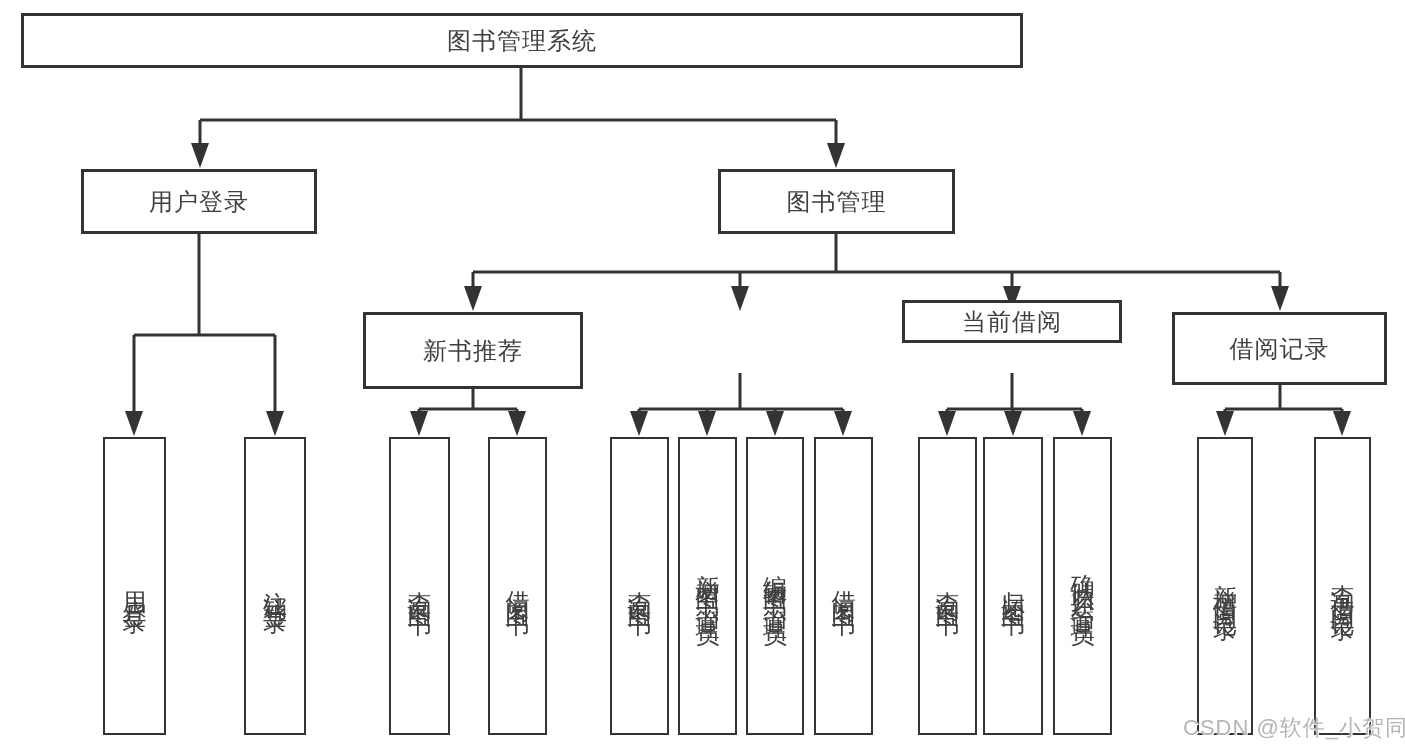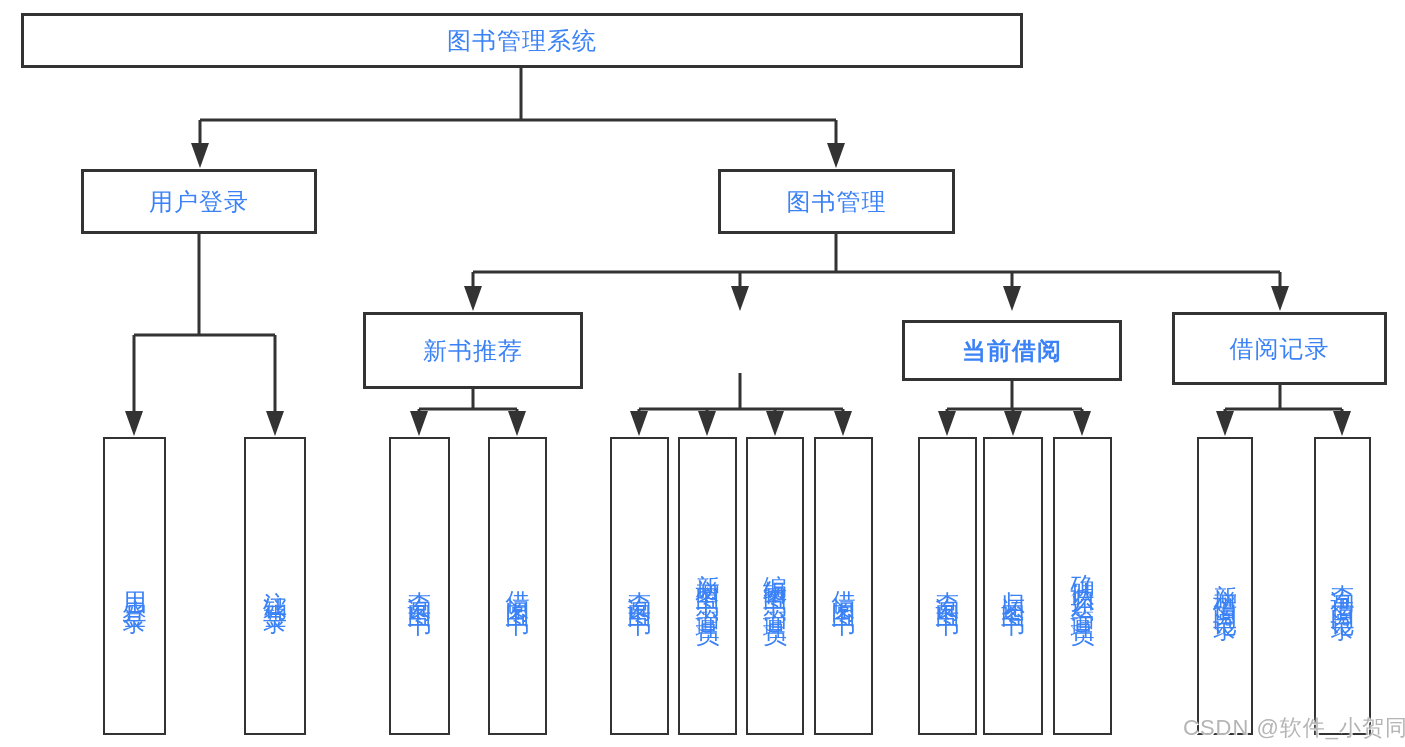--- a/index.html
+++ b/index.html
@@ -25,21 +25,21 @@
   .box {
     position: absolute;
     box-sizing: border-box;
     background: #ffffff;
     border: 3px solid #333333;
     display: flex;
     align-items: center;
     justify-content: center;
     font-size: 24px;
     letter-spacing: 1px;
-    color: #3b82f6;
+    color: #404040;
     text-align: center;
     line-height: 1;
   }
   .box.tall {
     border-width: 2.5px;
     writing-mode: vertical-rl;
     text-orientation: mixed;
     font-size: 24px;
     letter-spacing: 7px;
     line-height: 1;
@@ -93,21 +93,21 @@
       <polygon points="1342,436 1333,411 1351,411"></polygon>
     </g>
   </svg>
 
   <div class="box" style="left:21px; top:13px; width:1002px; height:55px;">图书管理系统</div>
 
   <div class="box" style="left:81px; top:169px; width:236px; height:65px;">用户登录</div>
   <div class="box" style="left:718px; top:169px; width:237px; height:65px;">图书管理</div>
 
   <div class="box" style="left:363px; top:312px; width:220px; height:77px;">新书推荐</div>
-  <div class="box" style="left:902px; top:320px; width:220px; height:61px;font-weight:bold;">当前借阅</div>
+  <div class="box" style="left:902px; top:300px; width:220px; height:43px;">当前借阅</div>
   <div class="box" style="left:1172px; top:312px; width:215px; height:73px;">借阅记录</div>
 
   <div class="box tall" style="left:103px; top:437px; width:63px; height:298px;">用户登录</div>
   <div class="box tall" style="left:244px; top:437px; width:62px; height:298px;">注销登录</div>
 
   <div class="box tall" style="left:389px; top:437px; width:61px; height:298px;">查询图书</div>
   <div class="box tall" style="left:488px; top:437px; width:59px; height:298px;">借阅图书</div>
 
   <div class="box tall" style="left:610px; top:437px; width:59px; height:298px;">查询图书</div>
   <div class="box tall" style="left:678px; top:437px; width:59px; height:298px;">新增图书（管理员）</div>

